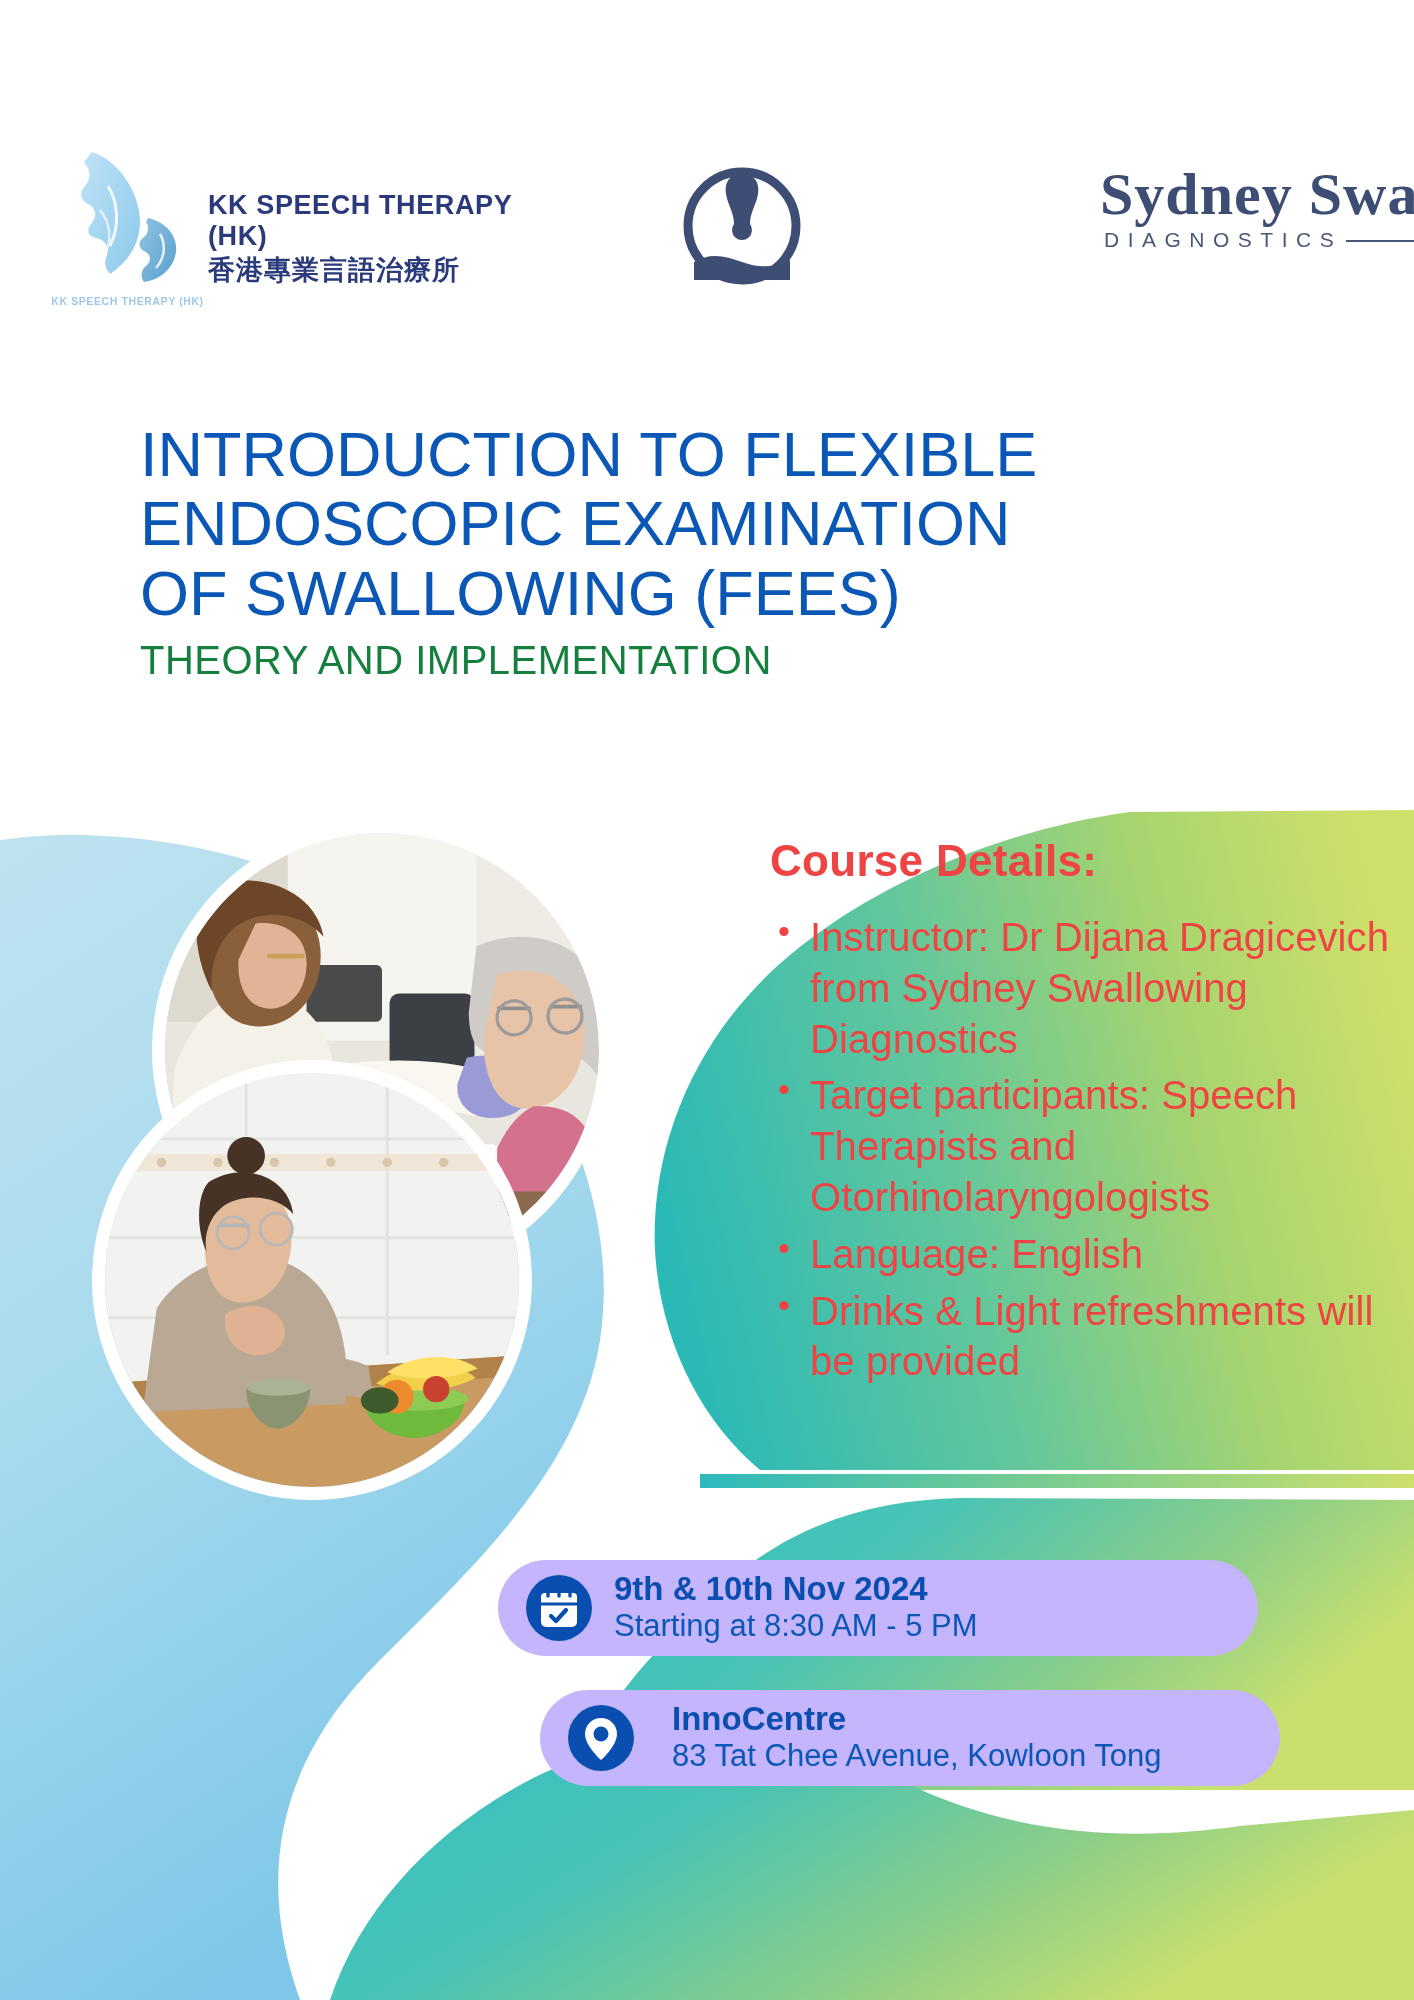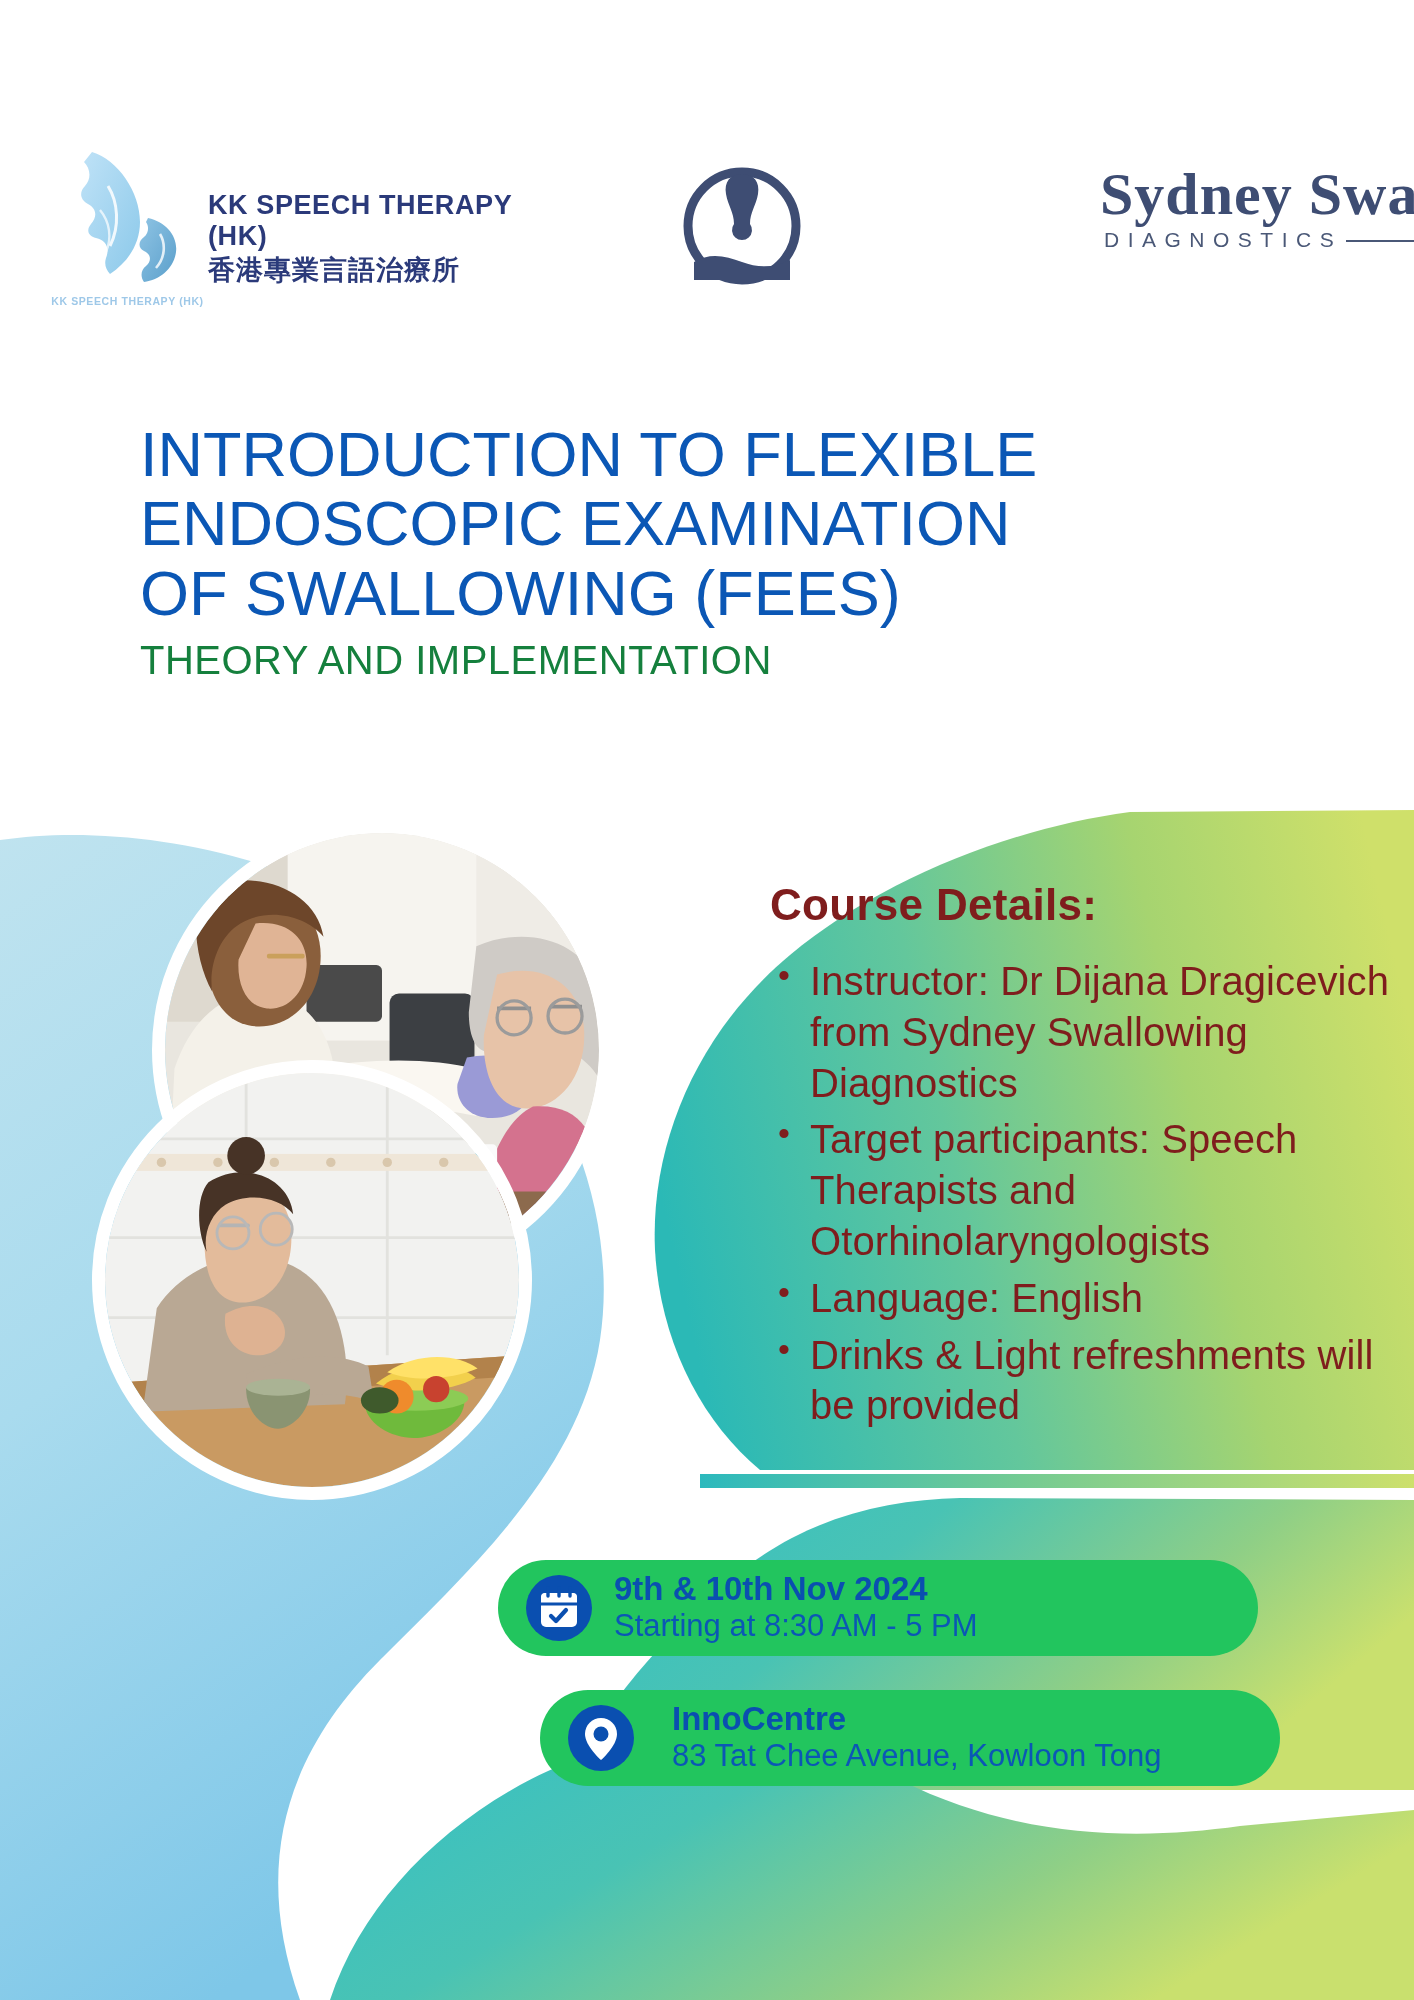--- a/index.html
+++ b/index.html
@@ -31,29 +31,29 @@
   .ssd-rule{flex:1;height:2px;background:#4a5877;margin-left:4px;margin-top:2px;}
 
   
   .title{position:absolute;left:140px;top:420px;width:1160px;color:#0b57b5;}
   .title h1{margin:0;font-size:63px;line-height:1.1;font-weight:400;letter-spacing:0px;
             font-family:"Liberation Sans",sans-serif;}
   .title h1 span{display:block;}
   .subtitle{margin-top:10px;font-size:40px;letter-spacing:0.5px;color:#15803d;}
 
   
-  .details{position:absolute;left:770px;top:880px;width:620px;color:#7f1d1d;z-index:6;}
+  .details{position:absolute;left:770px;top:836px;width:620px;color:#ef4444;z-index:6;}
   .details h2{margin:0 0 26px 0;font-size:44px;font-weight:700;letter-spacing:.3px;}
   .details ul{margin:0;padding:0 0 0 40px;list-style:none;}
   .details li{position:relative;font-size:40px;font-weight:400;line-height:1.27;
               margin-bottom:6px;letter-spacing:.1px;}
   .details li::before{content:"•";position:absolute;left:-32px;top:-2px;font-size:34px;}
 
   
-  .pill{position:absolute;background:#22c55e;border-radius:60px;display:flex;align-items:center;
+  .pill{position:absolute;background:#c4b5fd;border-radius:60px;display:flex;align-items:center;
         z-index:8;box-shadow:0 0 0 0 rgba(0,0,0,0);}
   .pill .pic{flex:0 0 auto;margin:0 22px 0 28px;}
   .pill .txt{padding-right:34px;}
   .pill .l1{font-size:33px;font-weight:700;color:#0a4fb0;line-height:1.12;white-space:nowrap;}
   .pill .l2{font-size:31px;font-weight:400;color:#0b57b5;line-height:1.18;white-space:nowrap;}
 
   #pill-date{left:498px;top:1560px;width:760px;height:96px;}
   #pill-venue{left:540px;top:1690px;width:740px;height:96px;gap:16px;}
 
   

